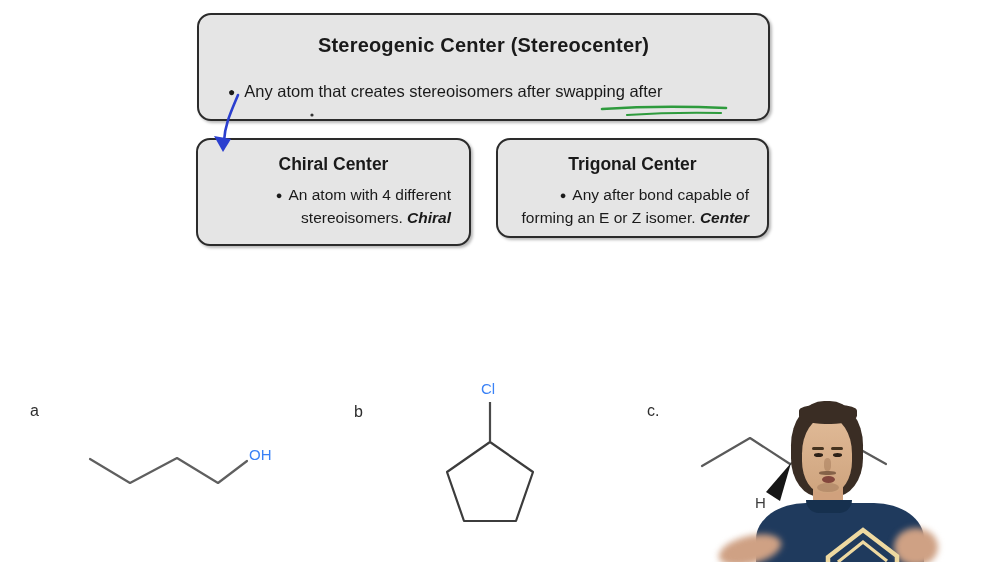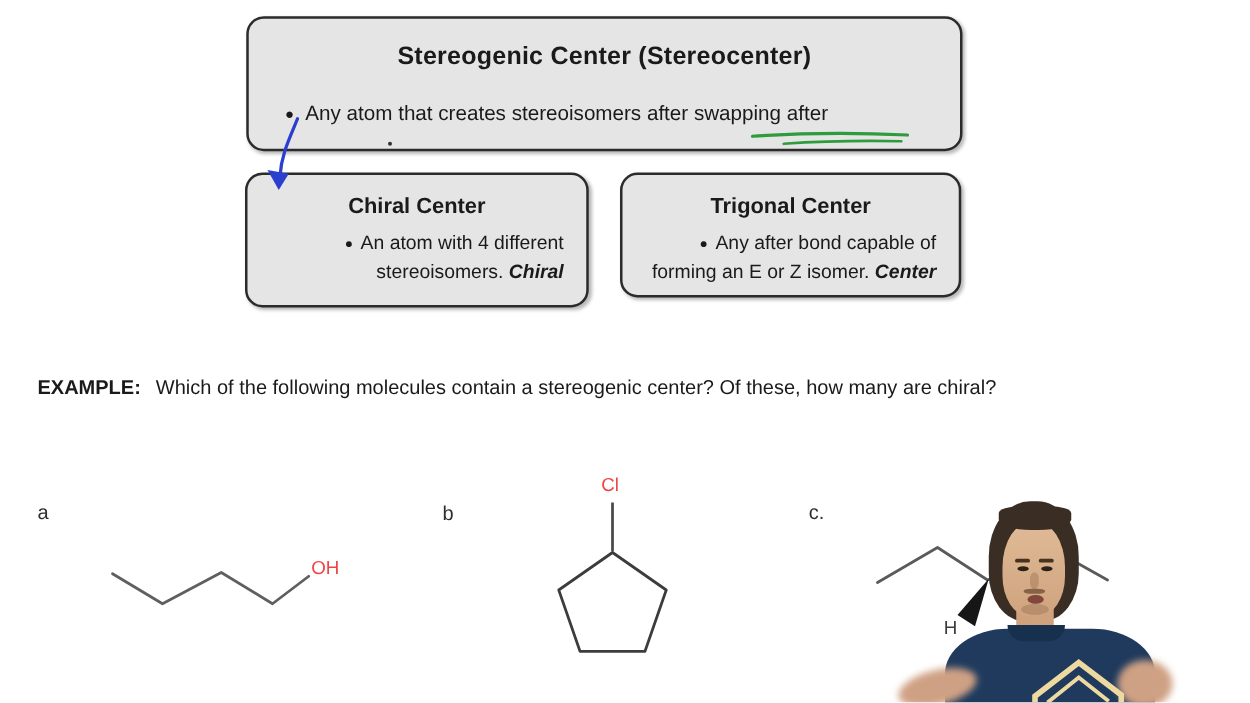--- a/index.html
+++ b/index.html
@@ -38,21 +38,21 @@
   
   .example-line {
     position:absolute; left:30px; top:302px; font-size:16px; white-space:nowrap;
   }
   .example-heading { font-weight:bold; margin-right:12px; }
   
   .mol-label { position:absolute; font-size:16px; color:#2e2e2e; }
   .mol-label-a { left:30px;  top:402px; }
   .mol-label-b { left:354px; top:403px; }
   .mol-label-c { left:647px; top:402px; }
-  .atom-label { position:absolute; font-size:15px; color:#ef4444; font-weight:normal; }
+  .atom-label { position:absolute; font-size:15px; color:#3b82f6; font-weight:normal; }
   .atom-oh { left:249px; top:446px; }
   .atom-cl { left:481px; top:380px; }
   .atom-h  { left:755px; top:494px; color:#3c3c3c; }
   
   .overlay-svg { position:absolute; left:0; top:0; z-index:1; pointer-events:none; }
   
   .person { position:absolute; left:0; top:0; width:1000px; height:562px; z-index:2; pointer-events:none; }
   .person > div { position:absolute; }
   .hair  { left:791px; top:401px; width:72px; height:96px; background:#3a2d24;
            border-radius:46% 46% 40% 40%; }
@@ -107,23 +107,20 @@
 
   <div class="cbox trig-box">
     <div class="branch-title">Trigonal Center</div>
     <div class="branch-body">
       <span class="bullet-dot">●</span><span>Any after bond capable of</span><br>
       <span>forming an E or Z isomer.</span>
       <span class="emph">Center</span>
     </div>
   </div>
 
-  <div class="example-line">
-    <span class="example-heading">EXAMPLE:</span><span>Which of the following molecules contain a stereogenic center? Of these, how many are chiral?</span>
-  </div>
 
   <svg class="overlay-svg" width="1000" height="562" viewBox="0 0 1000 562">
 
     <path d="M 602,109 Q 662,105 726,108" stroke="#2e9b3d" stroke-width="2.6" fill="none" stroke-linecap="round"></path>
     <path d="M 627,115 Q 672,112 721,113" stroke="#2e9b3d" stroke-width="2.2" fill="none" stroke-linecap="round"></path>
 
     <path d="M 238,95 C 231,112 225,124 224,141" stroke="#2b3fcf" stroke-width="2.6" fill="none" stroke-linecap="round"></path>
     <polygon points="223,152 214,136 231,139" fill="#2b3fcf"></polygon>
 
     <circle cx="312" cy="115" r="1.6" fill="#333"></circle>

